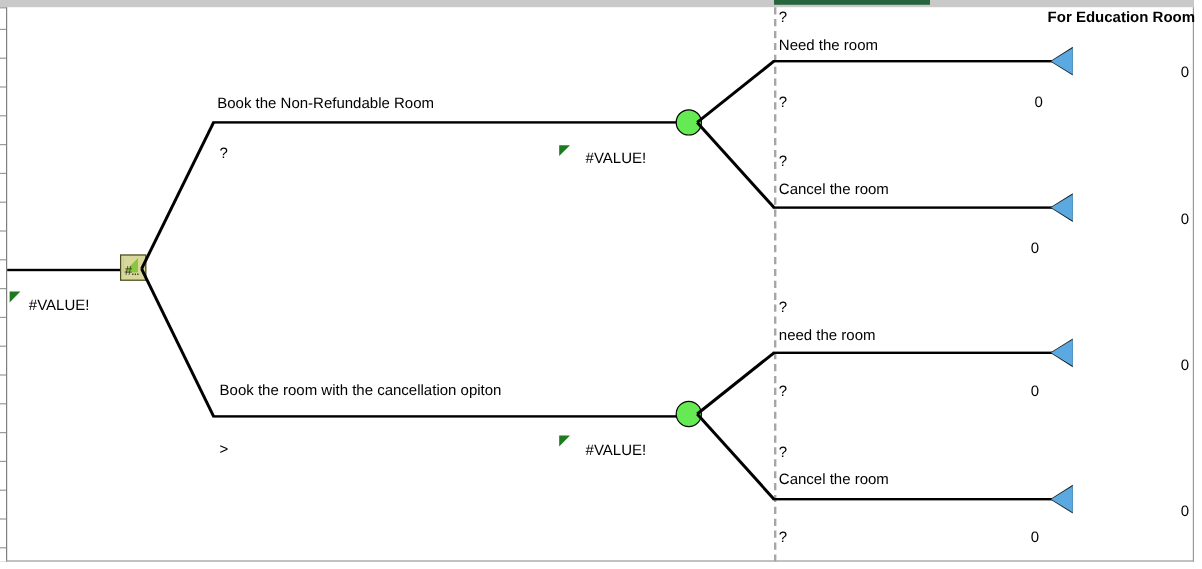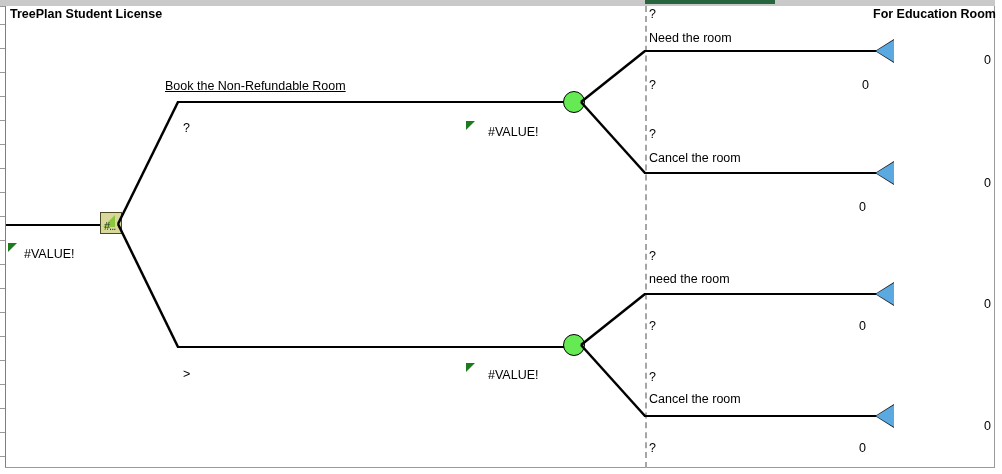--- a/index.html
+++ b/index.html
@@ -196,40 +196,39 @@
     <div class="row-tick" style="top:330px"></div>
     <div class="row-tick" style="top:354px"></div>
     <div class="row-tick" style="top:378px"></div>
     <div class="row-tick" style="top:402px"></div>
     <div class="row-tick" style="top:426px"></div>
     <div class="row-tick" style="top:450px"></div>
   </div>
 
   <div class="pagebreak" style="left:645px;"></div>
 
-  <div class="hdr" style="left:10px; top:7px;">TreePlan Student License</div>
   <div class="hdr" style="left:873px; top:7px;">For Education Room</div>
 
   <div class="seg hseg" style="left:6px; top:224px; width:96px;"></div>
 
   <div class="errflag" style="left:8px; top:243px;"></div>
   <div class="lbl" style="left:24px; top:247px;">#VALUE!</div>
 
   <div class="dnode" style="left:100px; top:212px;">
     <div class="inner"></div>
     <div class="nodetext">#...</div>
   </div>
 
   <svg class="diag" style="left:0; top:0; width:1002px; height:474px;">
     <line x1="118" y1="224" x2="178" y2="102" stroke="#000" stroke-width="2.5"></line>
     <line x1="118" y1="224" x2="178" y2="347" stroke="#000" stroke-width="2.5"></line>
   </svg>
 
   <div class="seg hseg" style="left:177px; top:101px; width:388px;"></div>
-  <div class="lbl" style="left:165px; top:79px;text-decoration:underline;">Book the Non-Refundable Room</div>
+  <div class="lbl" style="left:181px; top:79px;">Book the Non-Refundable Room</div>
   <div class="lbl" style="left:183px; top:121px;">?</div>
 
   <div class="errflag" style="left:466px; top:121px;"></div>
   <div class="lbl" style="left:488px; top:125px;">#VALUE!</div>
 
   <div class="cnode" style="left:563px; top:91px;"></div>
 
   <svg class="diag" style="left:0; top:0; width:1002px; height:474px;">
     <line x1="581" y1="102" x2="645" y2="51" stroke="#000" stroke-width="2.5"></line>
     <line x1="581" y1="102" x2="645" y2="173" stroke="#000" stroke-width="2.5"></line>
@@ -246,20 +245,21 @@
 
   <div class="seg hseg" style="left:644px; top:172px; width:236px;"></div>
   <div class="lbl" style="left:649px; top:127px;">?</div>
   <div class="lbl" style="left:649px; top:151px;">Cancel the room</div>
   <div class="lbl" style="left:859px; top:200px;">0</div>
   <div class="tnode-outline" style="left:875px; top:161px;"></div>
   <div class="tnode" style="left:876px; top:162px;"></div>
   <div class="lbl" style="left:984px; top:176px;">0</div>
 
   <div class="seg hseg" style="left:177px; top:346px; width:388px;"></div>
+  <div class="lbl" style="left:183px; top:318px;">Book the room with the cancellation opiton</div>
   <div class="lbl" style="left:183px; top:367px;">&gt;</div>
 
   <div class="errflag" style="left:466px; top:363px;"></div>
   <div class="lbl" style="left:488px; top:368px;">#VALUE!</div>
 
   <div class="cnode" style="left:563px; top:334px;"></div>
 
   <svg class="diag" style="left:0; top:0; width:1002px; height:474px;">
     <line x1="581" y1="345" x2="645" y2="294" stroke="#000" stroke-width="2.5"></line>
     <line x1="581" y1="345" x2="645" y2="416" stroke="#000" stroke-width="2.5"></line>

